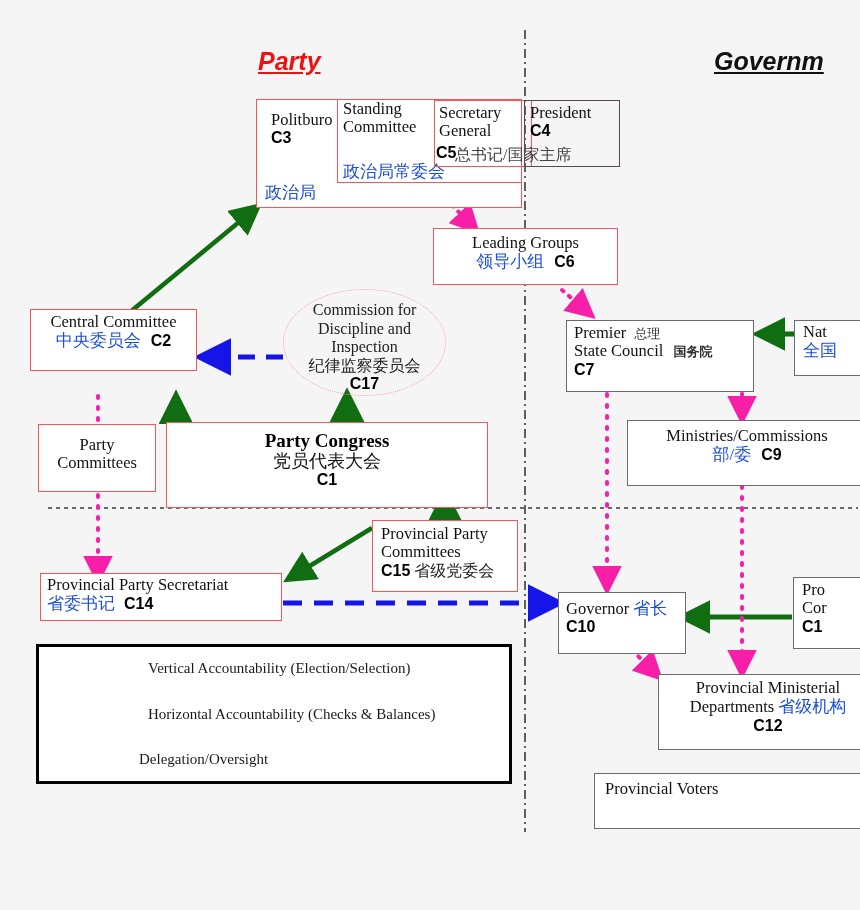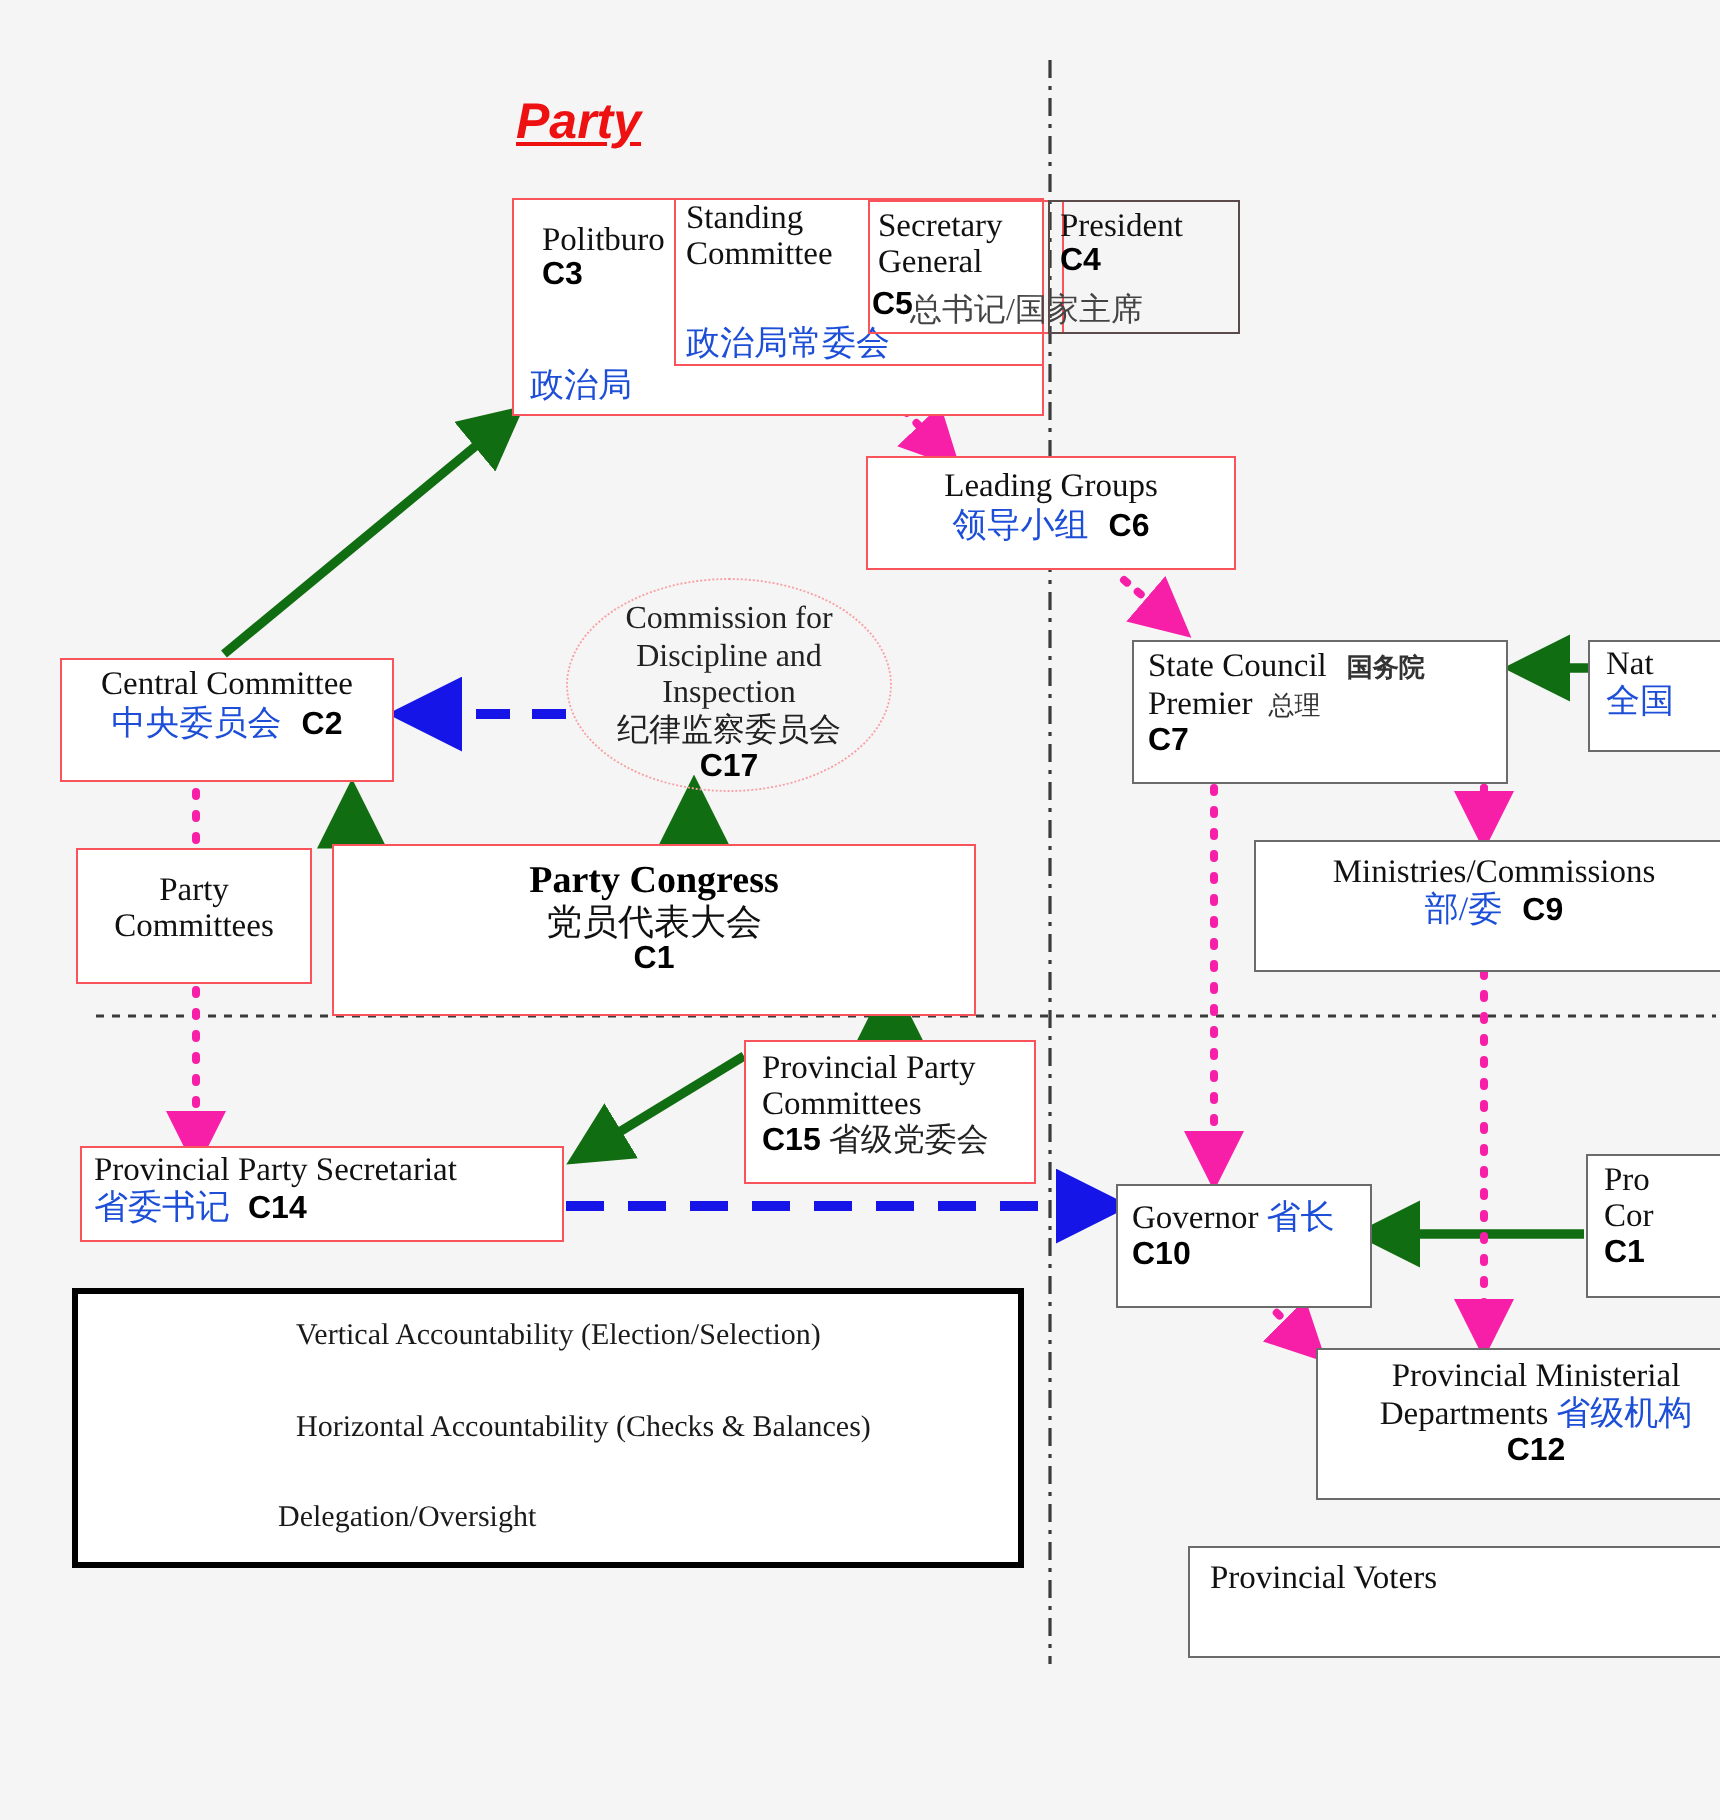--- a/index.html
+++ b/index.html
@@ -132,20 +132,21 @@
     <line x1="742" y1="486" x2="742" y2="672" stroke="#f71fa8" stroke-width="4" stroke-dasharray="2,9" stroke-linecap="round" marker-end="url(#pArr)"></line>
 
     <line x1="632" y1="650" x2="658" y2="676" stroke="#f71fa8" stroke-width="4" stroke-dasharray="2,7" stroke-linecap="round" marker-end="url(#pArr)"></line>
 
     <line x1="50" y1="668" x2="122" y2="668" stroke="#116d11" stroke-width="4.6" marker-end="url(#gArr)"></line>
     <line x1="50" y1="714" x2="122" y2="714" stroke="#1515e8" stroke-width="5.6" stroke-dasharray="17,11" marker-end="url(#bArr)"></line>
     <line x1="48" y1="759" x2="122" y2="759" stroke="#f71fa8" stroke-width="4" stroke-dasharray="2,7" stroke-linecap="round" marker-end="url(#pArr)"></line>
   </svg>
 
   <div class="hdr party" style="left:258px; top:47px;">Party</div>
+  <div class="hdr gov" style="left:714px; top:47px;">Governm</div>
 
   <div class="box pink" style="left:256px; top:99px; width:266px; height:109px;">
     <div class="pad left" style="position:absolute; left:6px; top:5px;">
       <div class="t">Politburo</div>
       <div class="code">C3</div>
     </div>
     <div class="tc" style="position:absolute; left:8px; bottom:5px;">政治局</div>
   </div>
 
   <div class="box pink" style="left:337px; top:99px; width:185px; height:84px;">
@@ -175,21 +176,21 @@
   <div class="box pink" style="left:433px; top:228px; width:185px; height:57px;">
     <div style="padding-top:5px;">
       <span class="t">Leading Groups</span>
     </div>
     <div>
       <span class="tc">领导小组</span>
       <span class="code" style="margin-left:6px;">C6</span>
     </div>
   </div>
 
-  <div class="box pink" style="left:30px; top:329px; width:167px; height:62px;">
+  <div class="box pink" style="left:30px; top:309px; width:167px; height:62px;">
     <div style="padding-top:3px;">
       <span class="t">Central Committee</span>
     </div>
     <div>
       <span class="tc">中央委员会</span>
       <span class="code" style="margin-left:6px;">C2</span>
     </div>
   </div>
 
   <div class="box pink" style="left:38px; top:424px; width:118px; height:68px;">
@@ -234,26 +235,26 @@
       <div>
         <span class="tc">省委书记</span>
         <span class="code" style="margin-left:5px;">C14</span>
       </div>
     </div>
   </div>
 
   <div class="box gray" style="left:566px; top:320px; width:188px; height:72px;">
     <div class="left" style="padding:3px 0 0 7px;">
       <div>
+        <span class="t">Premier</span>
+        <span class="ts" style="margin-left:4px;">总理</span>
+      </div>
+      <div>
         <span class="t">State Council</span>
         <span class="ts" style="margin-left:6px; font-weight:bold;">国务院</span>
-      </div>
-      <div>
-        <span class="t">Premier</span>
-        <span class="ts" style="margin-left:4px;">总理</span>
       </div>
       <div class="code">C7</div>
     </div>
   </div>
 
   <div class="box gray" style="left:794px; top:320px; width:110px; height:56px;">
     <div class="left" style="padding:2px 0 0 8px;">
       <div class="t">Nat</div>
       <div class="tc">全国</div>
     </div>

